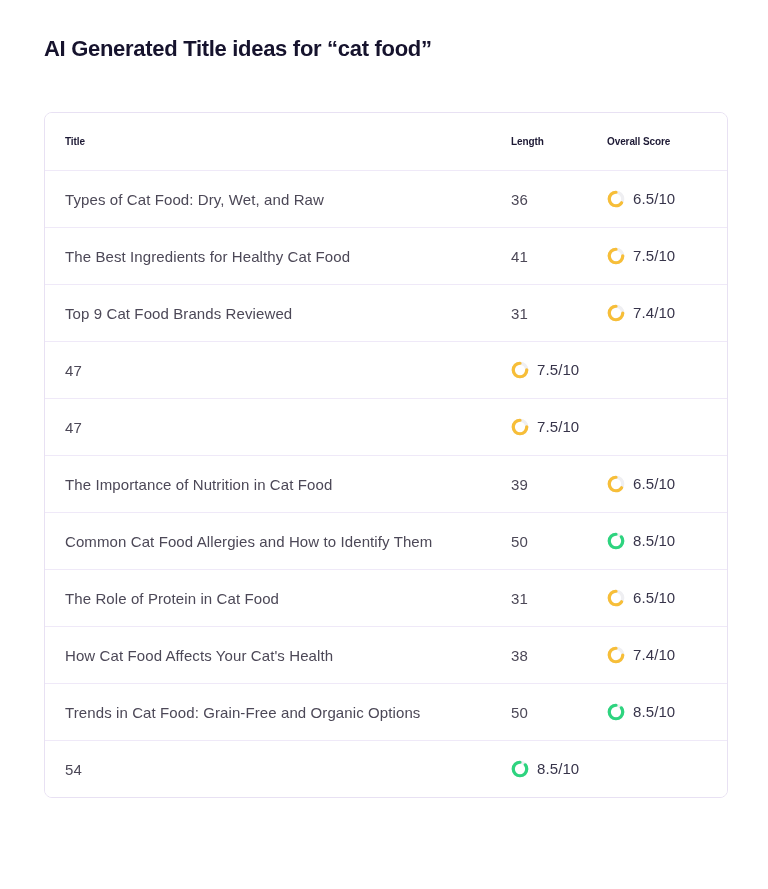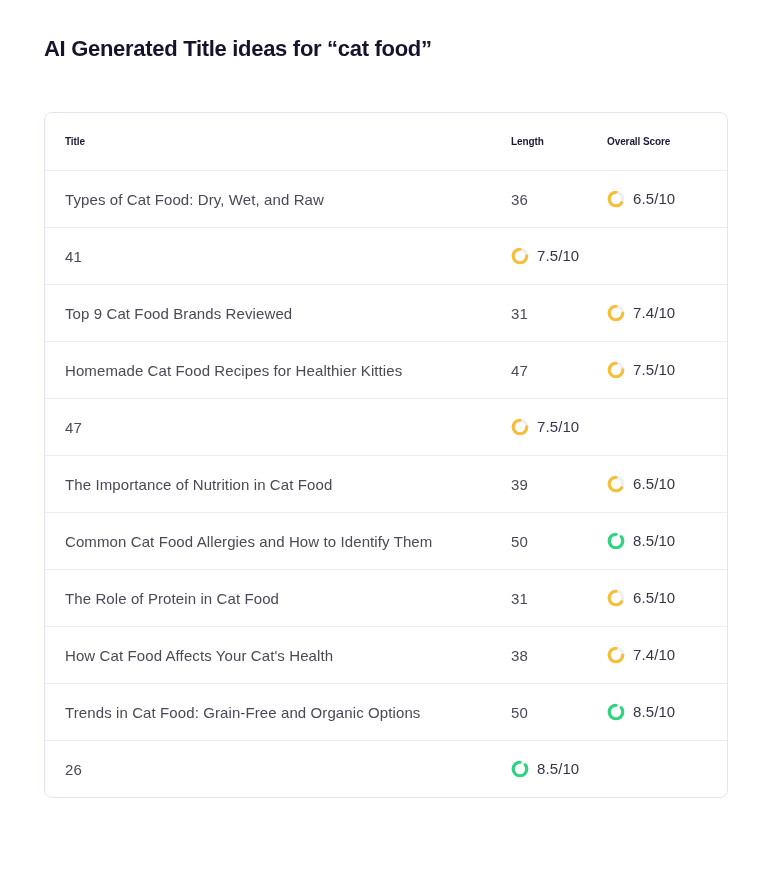--- a/index.html
+++ b/index.html
@@ -91,20 +91,21 @@
     <div class="cell score-cell">
       <svg class="ring" width="18" height="18" viewBox="0 0 20 20" aria-hidden="true">
         <circle class="track" cx="10" cy="10" r="7.5" fill="none" stroke-width="3.6" stroke="#efeff2"></circle>
         <circle class="arc" cx="10" cy="10" r="7.5" fill="none" stroke-width="3.6" stroke-linecap="round" transform="rotate(-90 10 10)" stroke="#f7be38" stroke-dasharray="30.630528372500482 47.12388980384689"></circle>
       </svg>
       <span class="score-text">6.5/10</span>
     </div>
   </div>
 
   <div class="trow">
+    <div class="cell title-cell">The Best Ingredients for Healthy Cat Food</div>
     <div class="cell length-cell">41</div>
     <div class="cell score-cell">
       <svg class="ring" width="18" height="18" viewBox="0 0 20 20" aria-hidden="true">
         <circle class="track" cx="10" cy="10" r="7.5" fill="none" stroke-width="3.6" stroke="#efeff2"></circle>
         <circle class="arc" cx="10" cy="10" r="7.5" fill="none" stroke-width="3.6" stroke-linecap="round" transform="rotate(-90 10 10)" stroke="#f7be38" stroke-dasharray="35.342917352885166 47.12388980384689"></circle>
       </svg>
       <span class="score-text">7.5/10</span>
     </div>
   </div>
 
@@ -115,21 +116,20 @@
     <div class="cell score-cell">
       <svg class="ring" width="18" height="18" viewBox="0 0 20 20" aria-hidden="true">
         <circle class="track" cx="10" cy="10" r="7.5" fill="none" stroke-width="3.6" stroke="#efeff2"></circle>
         <circle class="arc" cx="10" cy="10" r="7.5" fill="none" stroke-width="3.6" stroke-linecap="round" transform="rotate(-90 10 10)" stroke="#f7be38" stroke-dasharray="34.8716784548467 47.12388980384689"></circle>
       </svg>
       <span class="score-text">7.4/10</span>
     </div>
   </div>
 
   <div class="trow">
-    <div class="cell title-cell">Homemade Cat Food Recipes for Healthier Kitties</div>
     <div class="cell length-cell">47</div>
     <div class="cell score-cell">
       <svg class="ring" width="18" height="18" viewBox="0 0 20 20" aria-hidden="true">
         <circle class="track" cx="10" cy="10" r="7.5" fill="none" stroke-width="3.6" stroke="#efeff2"></circle>
         <circle class="arc" cx="10" cy="10" r="7.5" fill="none" stroke-width="3.6" stroke-linecap="round" transform="rotate(-90 10 10)" stroke="#f7be38" stroke-dasharray="35.342917352885166 47.12388980384689"></circle>
       </svg>
       <span class="score-text">7.5/10</span>
     </div>
   </div>
 
@@ -198,21 +198,21 @@
     <div class="cell score-cell">
       <svg class="ring" width="18" height="18" viewBox="0 0 20 20" aria-hidden="true">
         <circle class="track" cx="10" cy="10" r="7.5" fill="none" stroke-width="3.6" stroke="#efeff2"></circle>
         <circle class="arc" cx="10" cy="10" r="7.5" fill="none" stroke-width="3.6" stroke-linecap="round" transform="rotate(-90 10 10)" stroke="#2ed47f" stroke-dasharray="40.05530633326986 47.12388980384689"></circle>
       </svg>
       <span class="score-text">8.5/10</span>
     </div>
   </div>
 
   <div class="trow">
-    <div class="cell length-cell">26</div>
+    <div class="cell length-cell">54</div>
     <div class="cell score-cell">
       <svg class="ring" width="18" height="18" viewBox="0 0 20 20" aria-hidden="true">
         <circle class="track" cx="10" cy="10" r="7.5" fill="none" stroke-width="3.6" stroke="#efeff2"></circle>
         <circle class="arc" cx="10" cy="10" r="7.5" fill="none" stroke-width="3.6" stroke-linecap="round" transform="rotate(-90 10 10)" stroke="#2ed47f" stroke-dasharray="40.05530633326986 47.12388980384689"></circle>
       </svg>
       <span class="score-text">8.5/10</span>
     </div>
   </div>
 </div>
   </section>

